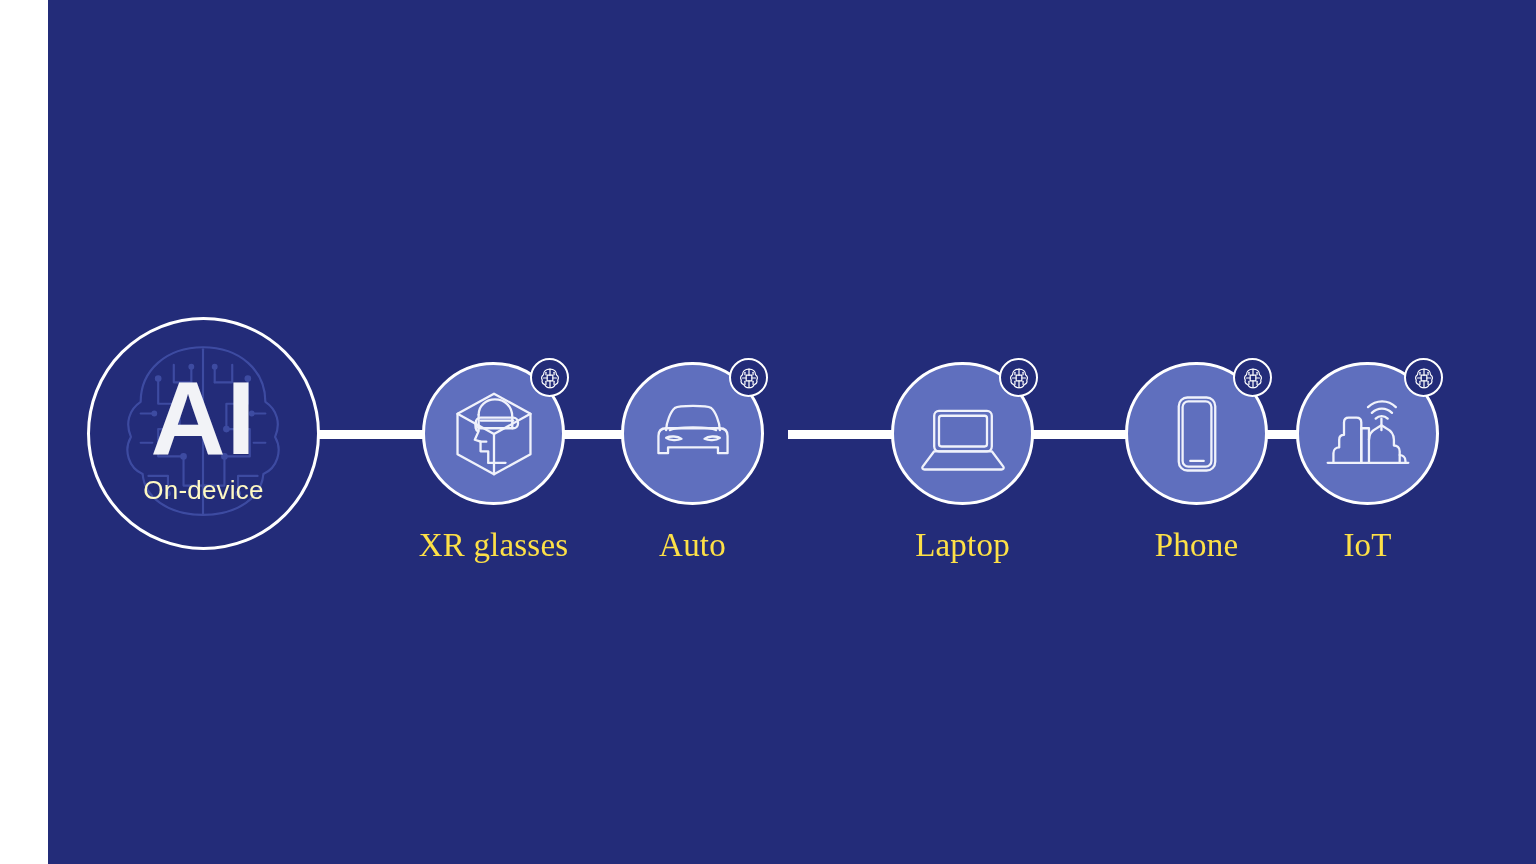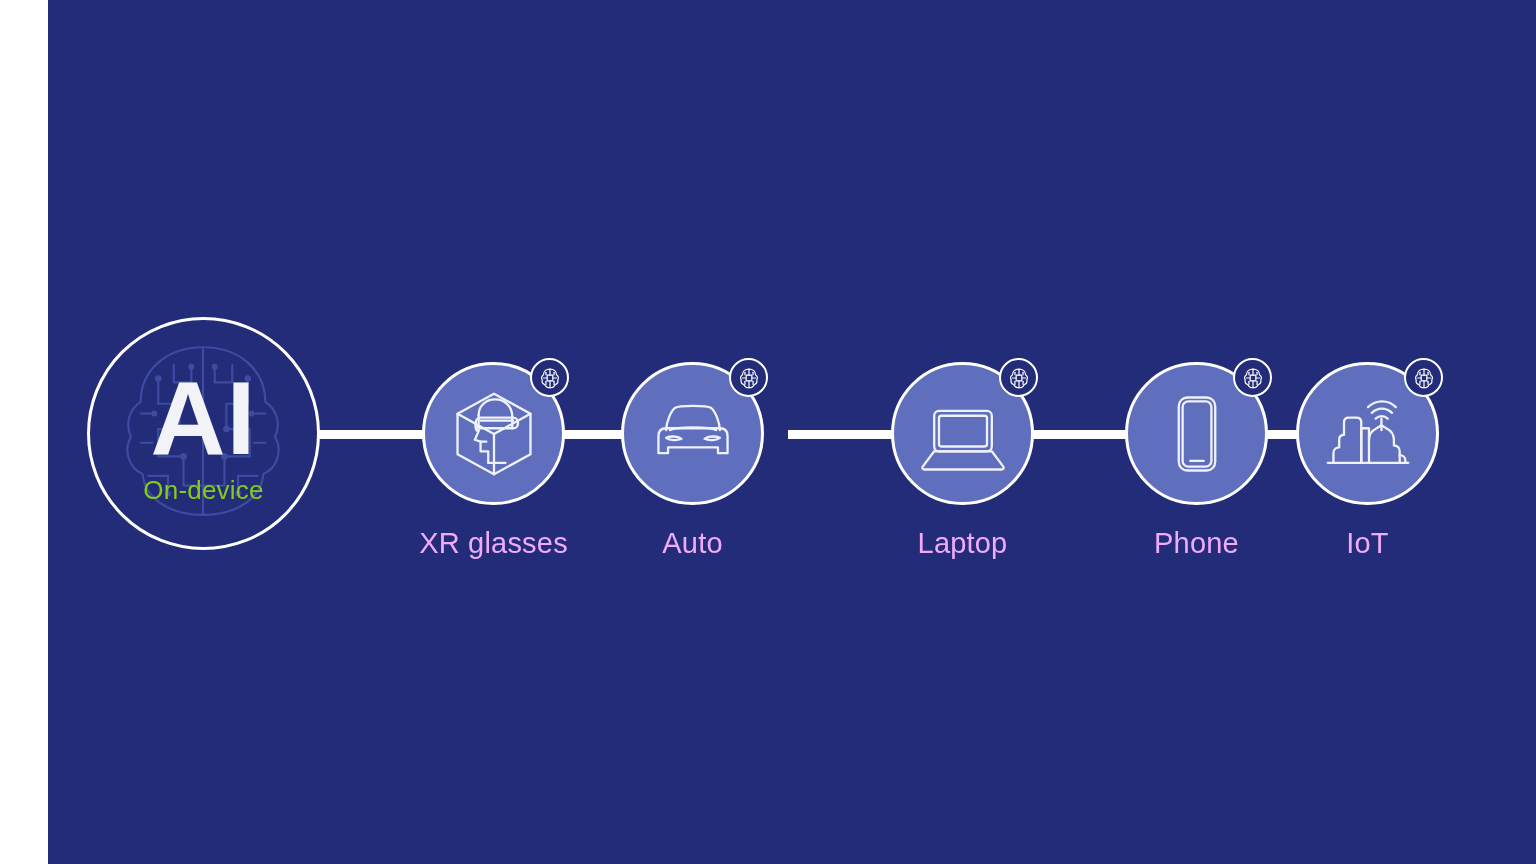--- a/index.html
+++ b/index.html
@@ -46,21 +46,21 @@
     font-size:104px;
     font-weight:bold;
     color:#f2f3f7;
     letter-spacing:1px;
     line-height:0.95;
     margin-top:8px;
   }
   .hub-sub {
     position:relative;
     font-size:26px;
-    color:#84cc16;
+    color:#fef9c3;
     margin-top:8px;
     letter-spacing:0.2px;
   }
 
   
   .node {
     position:absolute;
     width:143px; height:143px;
   }
   .node-circle {
@@ -87,23 +87,24 @@
     z-index:5;
   }
   .badge svg { width:26px; height:26px; display:block; }
 
   .node-label {
     position:absolute;
     top:165px;
     left:50%;
     transform:translateX(-50%);
     white-space:nowrap;
-    color:#f0abfc;
-    font-size:29px;
+    color:#fde047;
+    font-size:33px;
     letter-spacing:0.2px;
+    font-family:Liberation Serif, serif;
   }
 </style>
 </head>
 <body>
 
 <div id="stage">
   <div class="chain">
 
     <div class="connector" style="left:268px; width:118px;"></div>
     <div class="connector" style="left:504px; width:118px;"></div>

